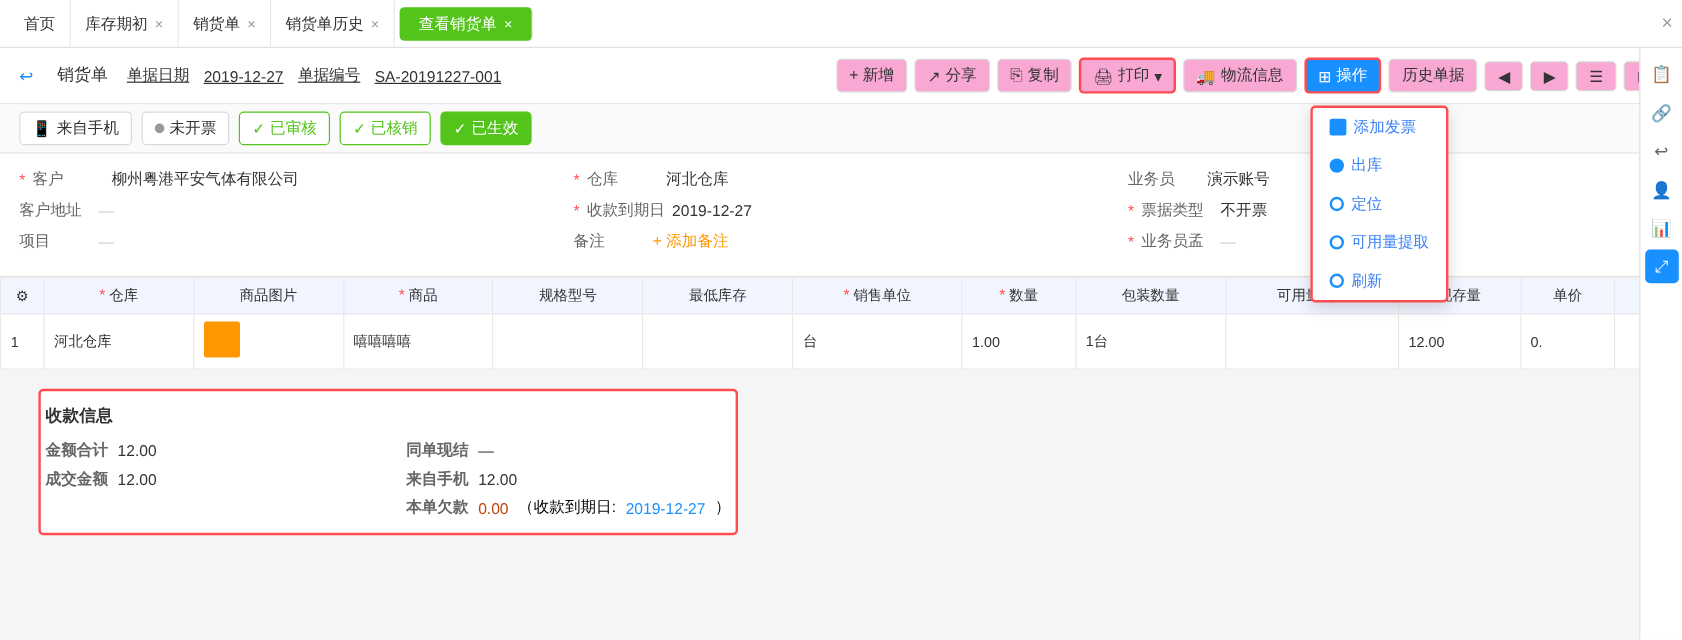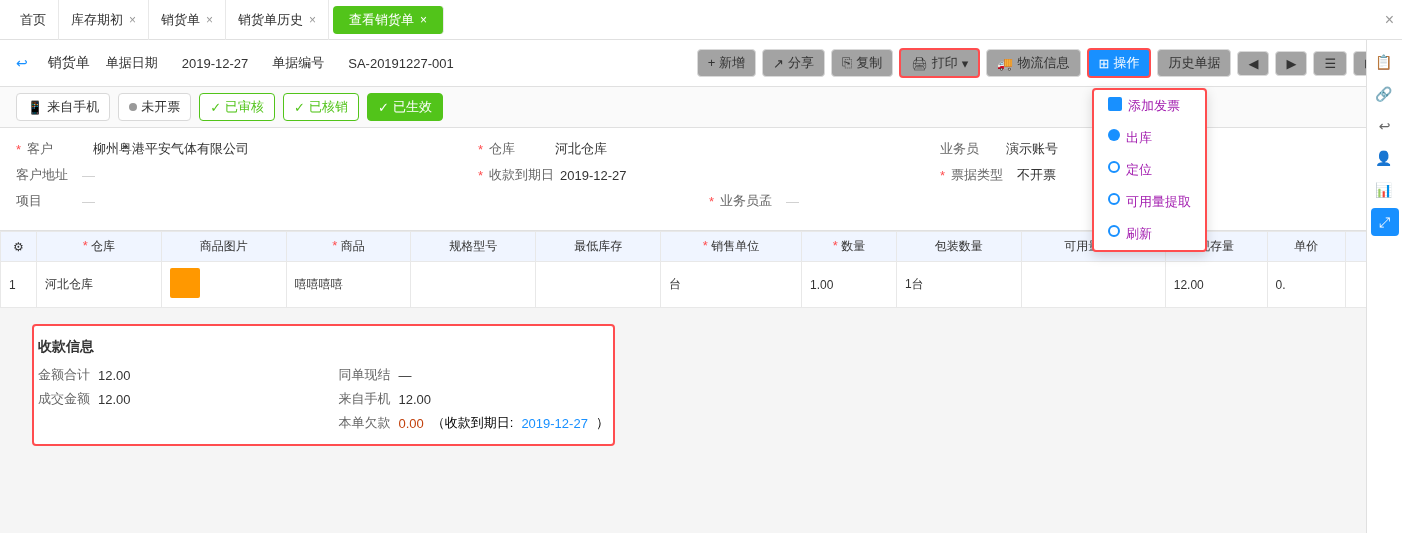--- a/index.html
+++ b/index.html
@@ -21,26 +21,26 @@
     .global-close { position: absolute; right: 8px; top: 50%; transform: translateY(-50%); cursor: pointer; font-size: 16px; color: #999; }
 
     
     .doc-header {
       background: #fff; border-bottom: 1px solid #e0e0e0;
       padding: 8px 16px; display: flex; align-items: center; justify-content: space-between;
     }
     .doc-title-row { display: flex; align-items: center; gap: 16px; }
     .doc-icon { color: #1890ff; font-size: 14px; margin-right: 4px; }
     .doc-title { font-size: 14px; color: #333; font-weight: 500; }
-    .doc-meta { display: flex; align-items: center; gap: 20px; color: #333; font-size: 13px; }
+    .doc-meta { display: flex; align-items: center; gap: 8px; color: #333; font-size: 13px; text-decoration: underline; }
     .doc-meta span { margin-right: 4px; }
     .toolbar { display: flex; align-items: center; gap: 6px; }
     .toolbar-btn {
       display: flex; align-items: center; gap: 4px; padding: 4px 10px;
-      border: 1px solid #d9d9d9; border-radius: 4px; cursor: pointer; background: #a3a3a3;
+      border: 1px solid #d9d9d9; border-radius: 4px; cursor: pointer; background: #f9a8d4;
       font-size: 13px; color: #333; white-space: nowrap;
     }
     .toolbar-btn-active { background: #1890ff; color: #fff !important; border-color: #1890ff; }
     .toolbar-btn-outlined { border: 2px solid #ff4d4f; }
 
     
     .action-bar {
       background: #fafafa; border-bottom: 1px solid #e0e0e0;
       padding: 6px 16px; display: flex; align-items: center; gap: 8px;
     }
@@ -80,35 +80,35 @@
     .product-img { width: 30px; height: 30px; background: #ff9800; display: inline-block; border-radius: 2px; }
 
     
     .summary-box {
       border: 2px solid #ff4d4f; border-radius: 4px; margin: 8px 16px;
       background: #fff; padding: 12px 4px; display: inline-block; min-width: 520px;
     }
     .summary-title { font-size: 14px; font-weight: bold; color: #333; margin-bottom: 10px; }
     .summary-grid { display: grid; grid-template-columns: 1fr 1fr; gap: 6px 30px; }
     .summary-item { display: flex; align-items: center; gap: 8px; }
-    .summary-label { color: #666; }
+    .summary-label { color: #666; font-weight: bold; }
     .summary-value { color: #333; }
     .summary-value-red { color: #c2410c; }
     .summary-value-blue { color: #1890ff; }
 
     
     .dropdown-menu {
       position: absolute; background: #fff; border: 1px solid #e8e8e8;
       border-radius: 4px; box-shadow: 0 4px 12px rgba(0,0,0,0.15);
       z-index: 1000; min-width: 100px;
       top: 68px; right: 180px;
     }
     .dropdown-item {
-      display: flex; align-items: flex-start; gap: 6px; padding: 7px 14px;
-      cursor: pointer; color: #a21caf; font-size: 13px;
+      display: flex; align-items: center; gap: 6px; padding: 7px 14px;
+      cursor: pointer; color: #3b82f6; font-size: 13px;
     }
     .dropdown-icon-sq { width: 14px; height: 14px; background: #1890ff; border-radius: 2px; display: inline-block; }
     .dropdown-icon-circle { width: 12px; height: 12px; border-radius: 50%; background: #1890ff; display: inline-block; }
     .dropdown-icon-circle-outline { width: 12px; height: 12px; border-radius: 50%; border: 2px solid #1890ff; display: inline-block; }
 
     
     .right-sidebar {
       position: absolute; right: 0; top: 40px; width: 36px; background: #fff;
       border-left: 1px solid #e0e0e0; display: flex; flex-direction: column; align-items: center;
       padding-top: 8px; gap: 4px; height: calc(533px - 40px);
@@ -246,20 +246,24 @@
       <div class="form-field">
         <span class="required-star">*</span>
         <span class="form-label">票据类型</span>
         <span class="form-value">不开票</span>
       </div>
     </div>
     <div class="form-row">
       <div class="form-field">
         <span class="form-label">项目</span>
         <span class="form-value form-value-dashed">—</span>
+      </div>
+      <div class="form-field">
+        <span class="form-label">备注</span>
+        <button class="toolbar-btn" style="border:none; color:#ff9800; background:none; padding:0;">+ 添加备注</button>
       </div>
       <div class="form-field">
         <span class="required-star">*</span>
         <span class="form-label">业务员孟</span>
         <span class="form-value form-value-dashed">—</span>
       </div>
     </div>
   </div>
 
   <div class="table-wrapper">

